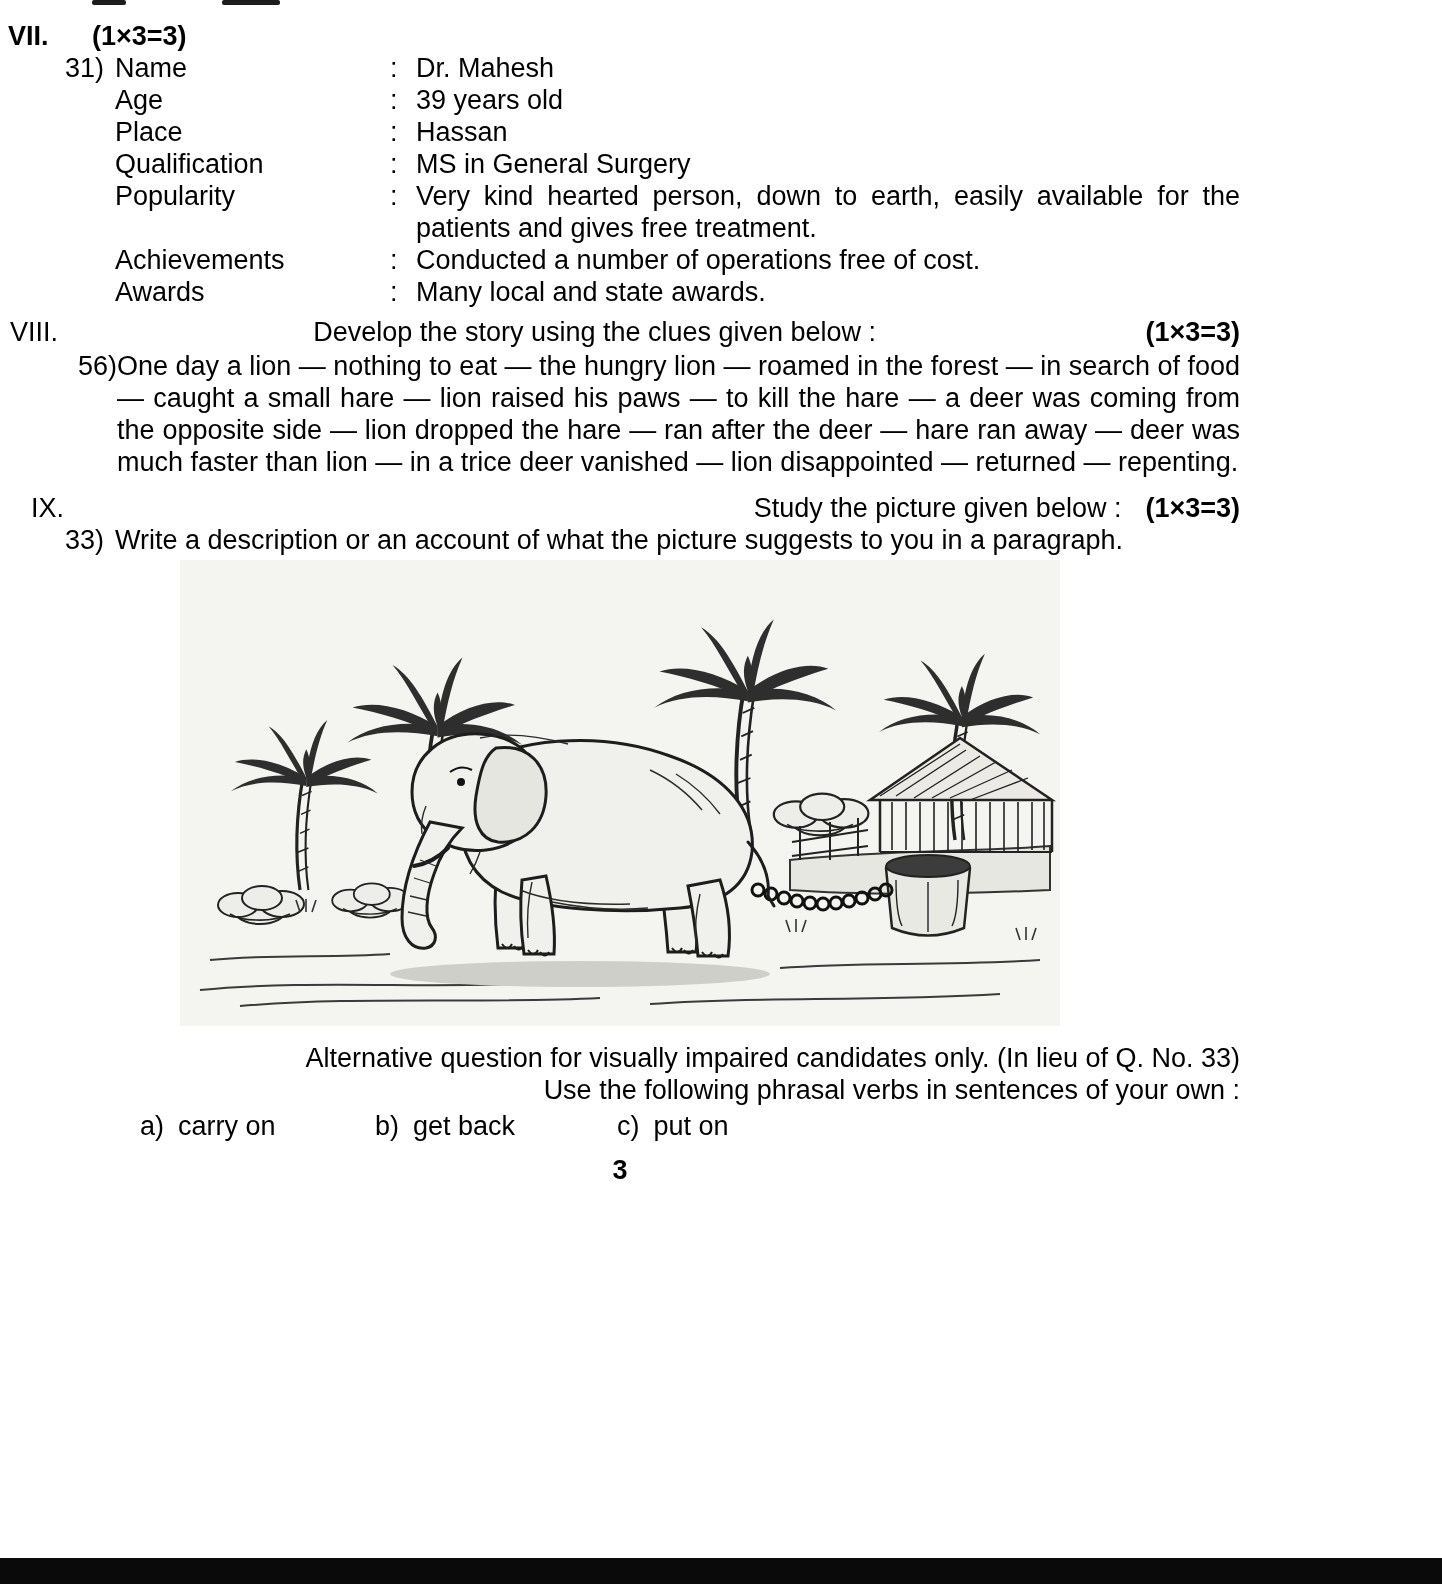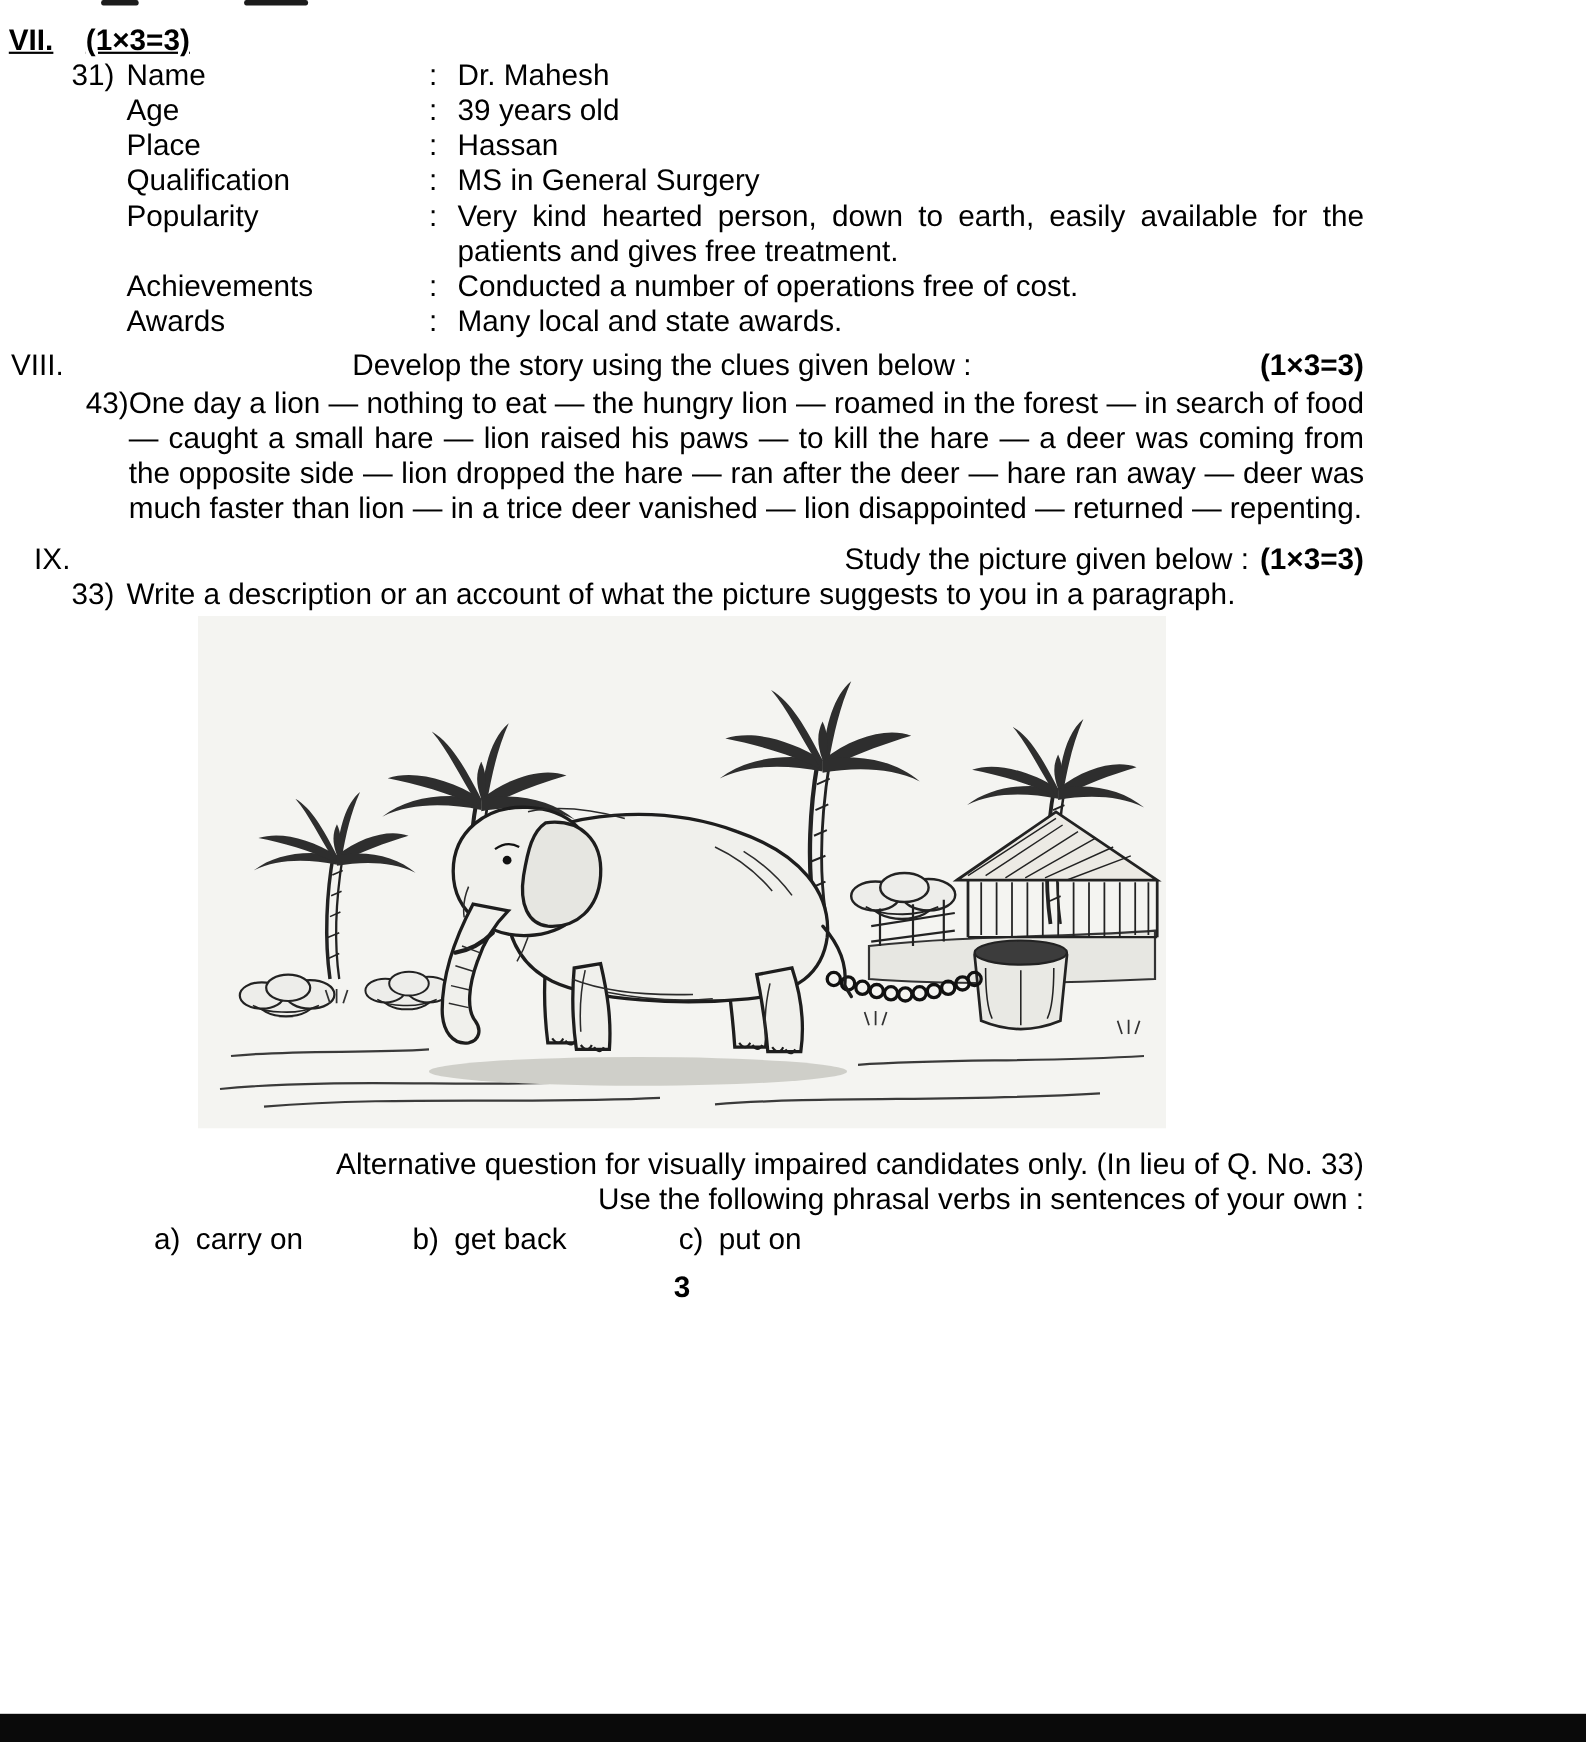--- a/index.html
+++ b/index.html
@@ -14,22 +14,22 @@
     line-height:32px;
   }
   .content {
     position:absolute;
     top:20px; left:0;
     width:1240px;
   }
   .sec-head { display:flex; align-items:flex-start; }
   .sec-head .num { flex:0 0 auto; }
   .sec-head .title { flex:1 1 auto; }
-  .sec-head .marks { flex:0 0 auto; font-weight:bold; margin-left:10px; }
-  .head-vii { padding-left:8px;text-decoration:underline; }
+  .sec-head .marks { flex:0 0 auto; font-weight:bold; margin-left:24px; }
+  .head-vii { padding-left:8px; }
   .head-vii .num { width:60px; font-weight:bold; }
   .head-viii { padding-left:0;text-align:center; }
   .head-viii .num { width:68px; }
   .head-ix { padding-left:14px;text-align:right; }
   .head-ix .num { width:50px; }
 
   .profile { margin-left:115px; position:relative; }
   .prow { display:flex; }
   .prow .qnum { position:absolute; left:-50px; }
   .plabel { flex:0 0 275px; }
@@ -124,21 +124,21 @@
     </div>
   </div>
 
   <div class="story-block">
     <div class="sec-head head-viii">
       <span class="num">VIII.</span>
       <span class="title">Develop the story using the clues given below :</span>
       <span class="marks">(1×3=3)</span>
     </div>
     <div class="story-row">
-      <span class="qnum">43)</span>
+      <span class="qnum">56)</span>
       <span class="story">One day a lion — nothing to eat — the hungry lion — roamed in the forest — in search of food — caught a small hare — lion raised his paws — to kill the hare — a deer was coming from the opposite side — lion dropped the hare — ran after the deer — hare ran away — deer was much faster than lion — in a trice deer vanished — lion disappointed — returned — repenting.</span>
     </div>
   </div>
 
   <div class="ix-block">
     <div class="sec-head head-ix">
       <span class="num">IX.</span>
       <span class="title">Study the picture given below :</span>
       <span class="marks">(1×3=3)</span>
     </div>

